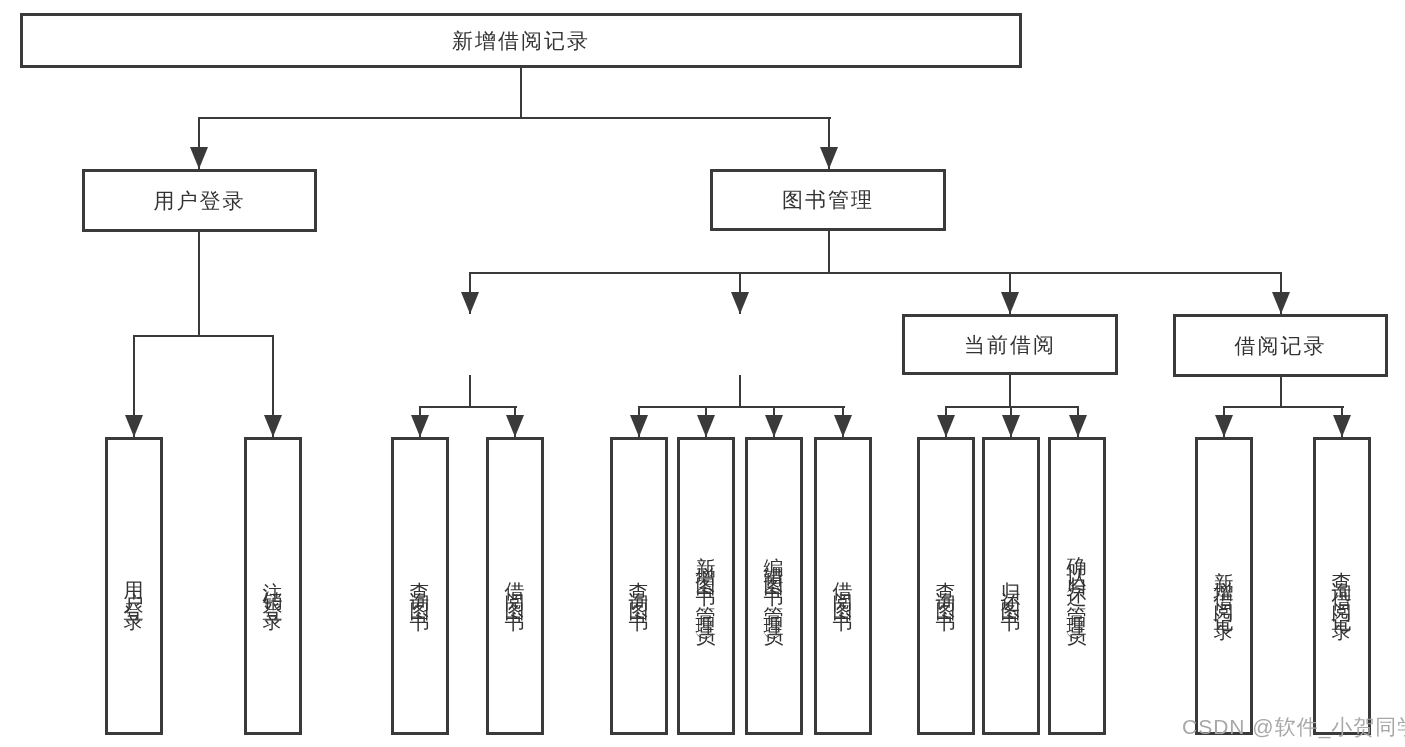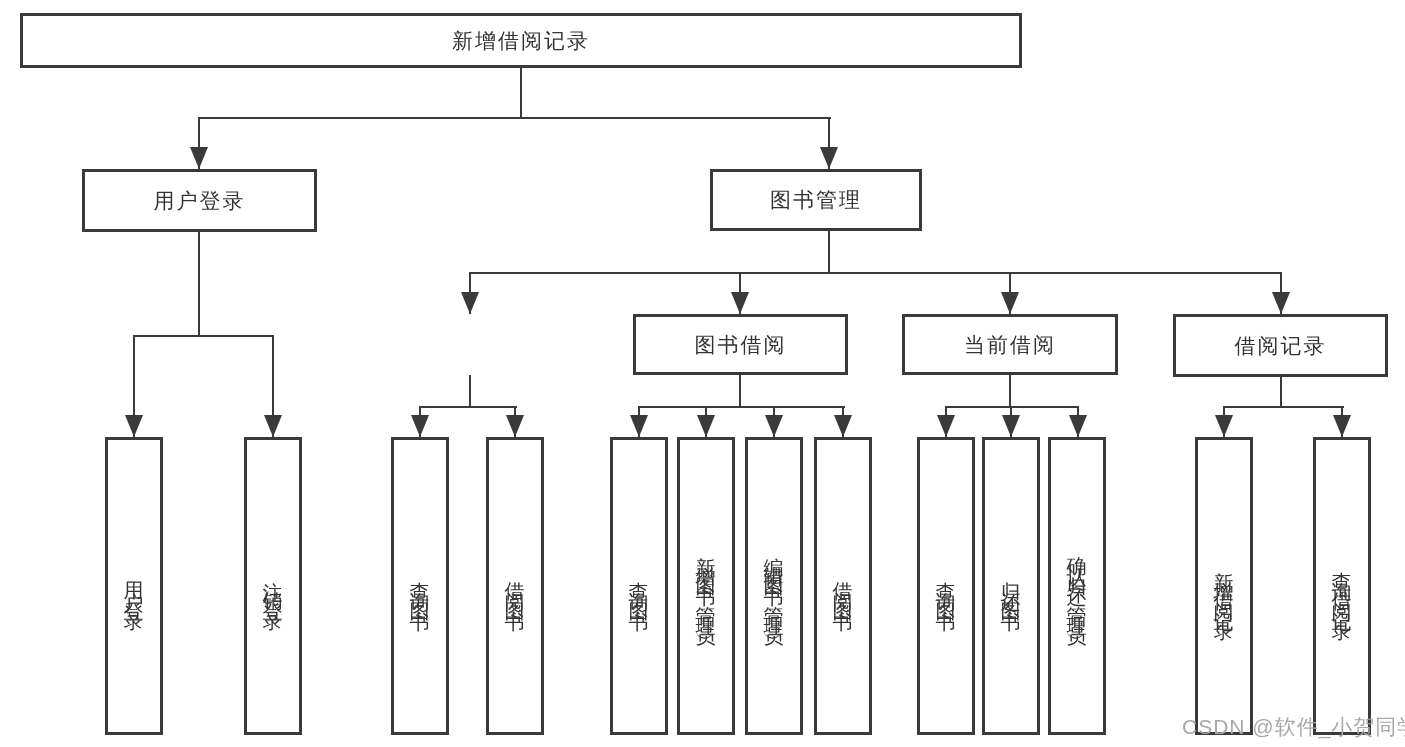--- a/index.html
+++ b/index.html
@@ -86,28 +86,25 @@
 <div class="canvas">
 
   <div class="box" style="left:20px; top:13px; width:1002px; height:55px;">
     <span>新增借阅记录</span>
   </div>
 
   <div class="box" style="left:82px; top:169px; width:235px; height:63px;">
     <span>用户登录</span>
   </div>
 
-  <div class="box" style="left:710px; top:169px; width:212px; height:62px;">
+  <div class="box" style="left:710px; top:169px; width:236px; height:62px;">
     <span>图书管理</span>
   </div>
 
 
-  <div class="box" style="left:633px; top:314px; width:215px; height:61px;">
-    <span>图书借阅</span>
-  </div>
 
   <div class="box" style="left:1173px; top:314px; width:215px; height:63px;">
     <span>借阅记录</span>
   </div>
 
   <div class="box" style="left:902px; top:314px; width:216px; height:61px;">
     <span>当前借阅</span>
   </div>
 
   <div class="leaf" style="left:105px;">

